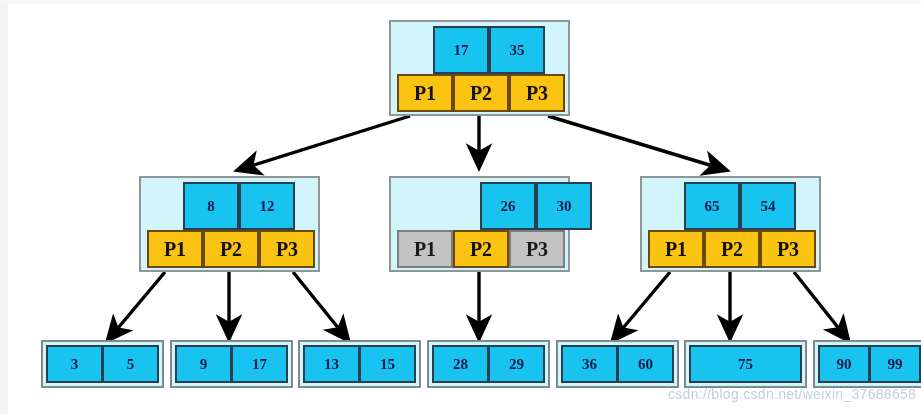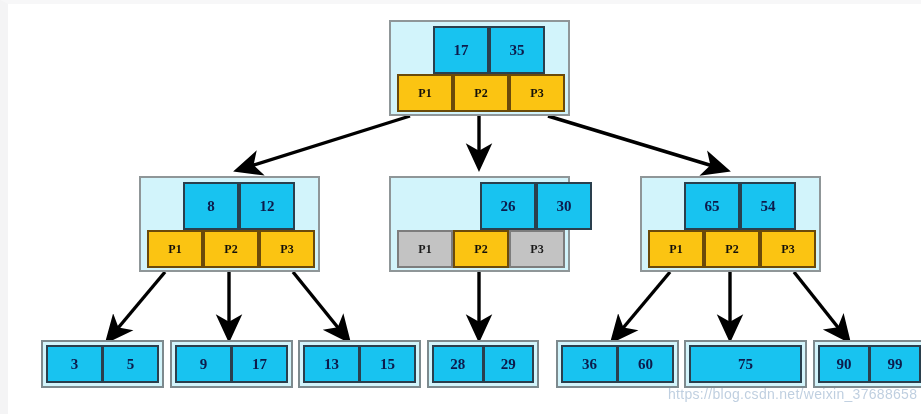--- a/index.html
+++ b/index.html
@@ -56,21 +56,21 @@
     display: flex;
   }
   .ptrcell {
     background: #fbc412;
     border: 2px solid #6a4a0a;
     box-sizing: border-box;
     display: flex;
     align-items: center;
     justify-content: center;
     font-weight: bold;
-    font-size: 12px;
+    font-size: 20px;
     color: #14110a;
   }
   .ptrcell.null {
     background: #c3c3c3;
     border-color: #7d7d7d;
     color: #1a1a1a;
   }
 
   
   .leaf {
@@ -193,34 +193,34 @@
   <div class="leaf" style="left:162px; top:336px; width:123px; height:48px;">
     <div class="leafcell">9</div>
     <div class="leafcell">17</div>
   </div>
 
   <div class="leaf" style="left:290px; top:336px; width:123px; height:48px;">
     <div class="leafcell">13</div>
     <div class="leafcell">15</div>
   </div>
 
-  <div class="leaf" style="left:419px; top:336px; width:112px; height:48px;">
+  <div class="leaf" style="left:419px; top:336px; width:123px; height:48px;">
     <div class="leafcell">28</div>
     <div class="leafcell">29</div>
   </div>
 
   <div class="leaf" style="left:548px; top:336px; width:123px; height:48px;">
     <div class="leafcell">36</div>
     <div class="leafcell">60</div>
   </div>
 
   <div class="leaf" style="left:676px; top:336px; width:123px; height:48px;">
     <div class="leafcell">75</div>
   </div>
 
   <div class="leaf" style="left:805px; top:336px; width:113px; height:48px;">
     <div class="leafcell">90</div>
     <div class="leafcell">99</div>
   </div>
 
-  <div class="watermark">https://blog.csdn.net/weixin_37688658</div>
+  <div class="watermark">csdn://blog.csdn.net/weixin_37688658</div>
 
 </div>
 
 </body></html>

